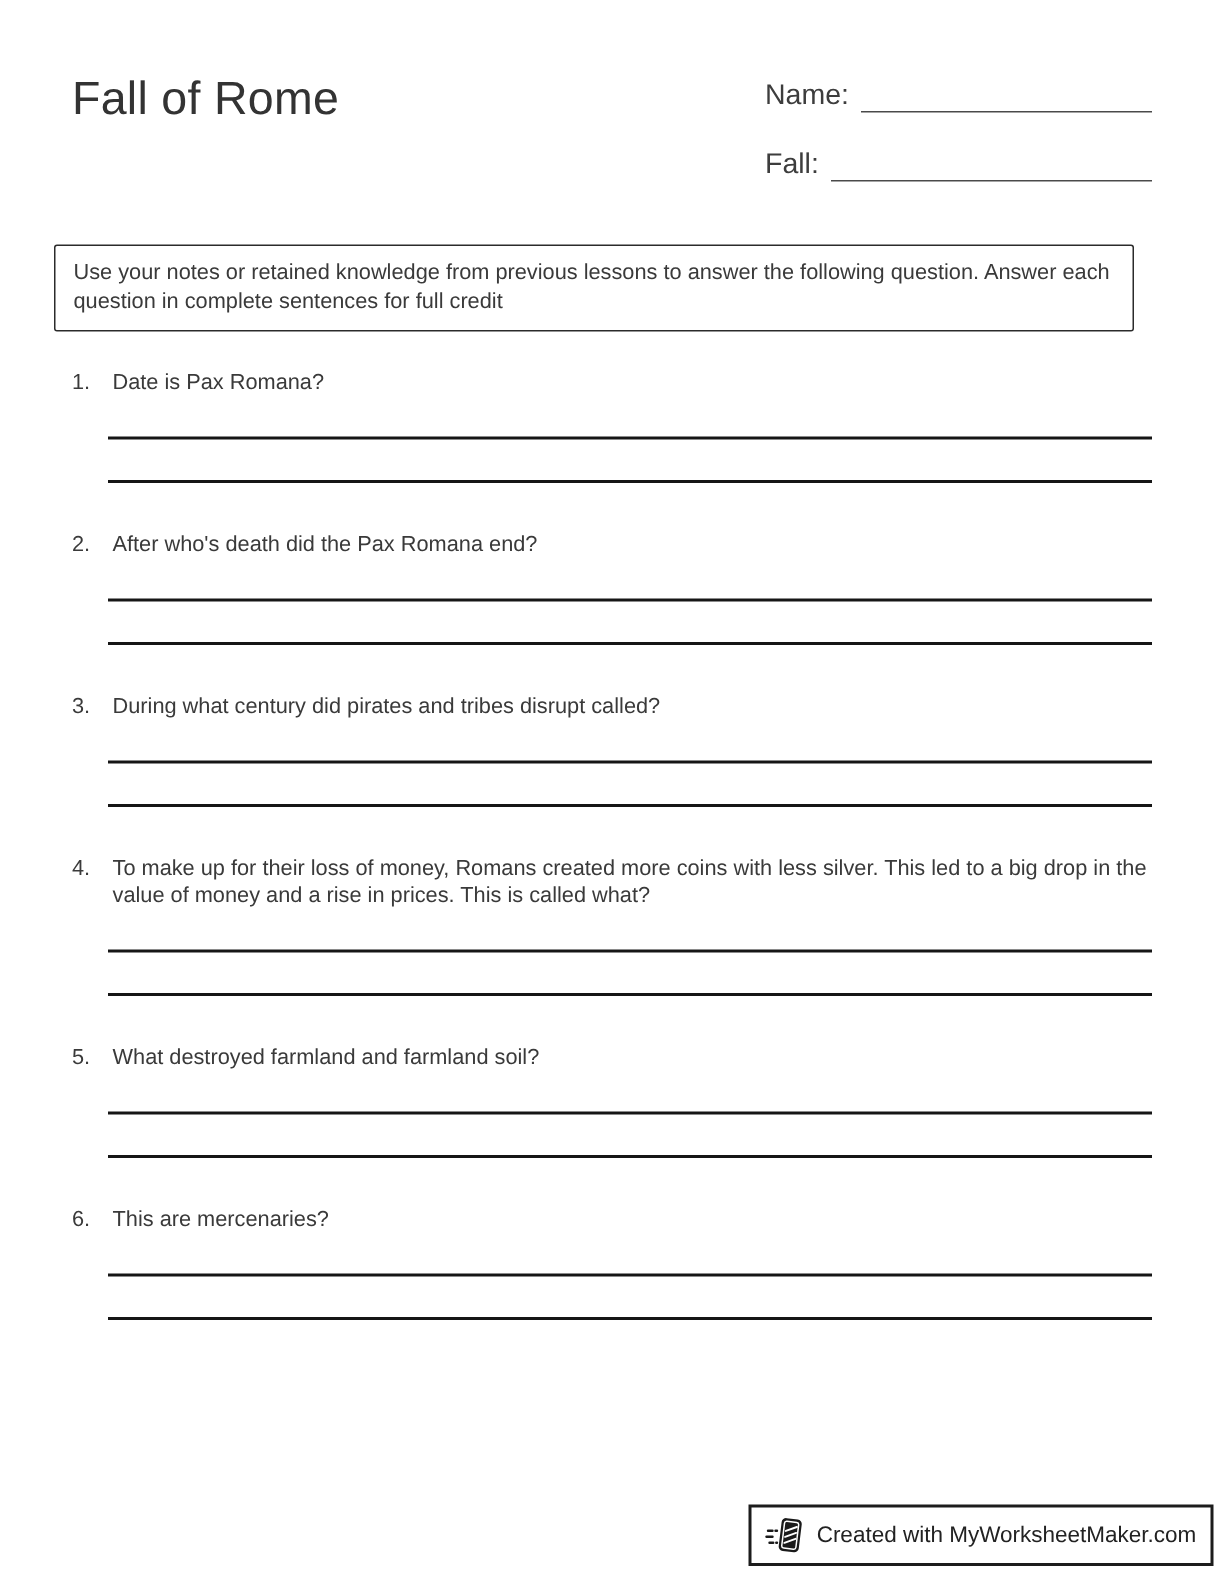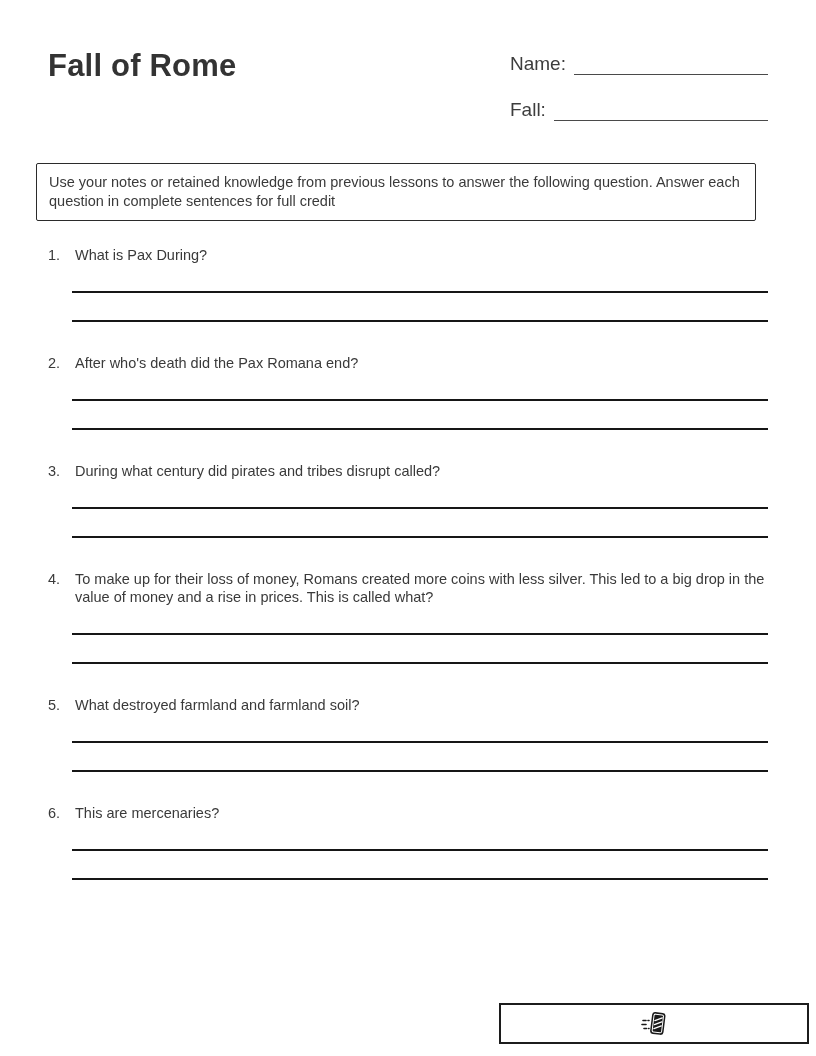--- a/index.html
+++ b/index.html
@@ -12,21 +12,21 @@
     color: #3a3a3a;
     overflow: hidden;
   }
 
   
   .page-title {
     position: absolute;
     left: 48px;
     top: 48px;
     font-size: 31px;
-    font-weight: 700;
+    font-weight: 400;
     color: #333333;
     letter-spacing: 0.2px;
   }
   .name-date {
     position: absolute;
     top: 50px;
     right: 48px;
     width: 258px;
   }
   .nd-row {
@@ -123,21 +123,21 @@
 
 <div class="instruction-box">
   <span>Use your notes or retained knowledge from previous lessons to answer the following question. Answer each question in complete sentences for full credit</span>
 </div>
 
 <div class="questions">
 
   <div class="question">
     <div class="q-row">
       <span class="q-num">1.</span>
-      <span class="q-text">What is Pax During?</span>
+      <span class="q-text">Date is Pax Romana?</span>
     </div>
     <div class="answer-line"></div>
     <div class="answer-line"></div>
   </div>
 
   <div class="question">
     <div class="q-row">
       <span class="q-num">2.</span>
       <span class="q-text">After who's death did the Pax Romana end?</span>
     </div>
@@ -193,13 +193,14 @@
     <g transform="rotate(7 17 14)">
       <rect x="10" y="2.5" width="13.5" height="22" rx="3" fill="#1a1a1a"></rect>
       <rect x="12" y="4.5" width="9.5" height="18" rx="1.5" fill="none" stroke="#ffffff" stroke-width="1"></rect>
       <g stroke="#ffffff" stroke-width="1.3" stroke-linecap="round">
         <line x1="13.5" y1="11" x2="20.5" y2="7.5"></line>
         <line x1="13.5" y1="15" x2="20.5" y2="11.5"></line>
         <line x1="13.5" y1="19" x2="20.5" y2="15.5"></line>
       </g>
     </g>
   </svg>
+  <span class="credit-text">Created with MyWorksheetMaker.com</span>
 </div>
 
 </body></html>

